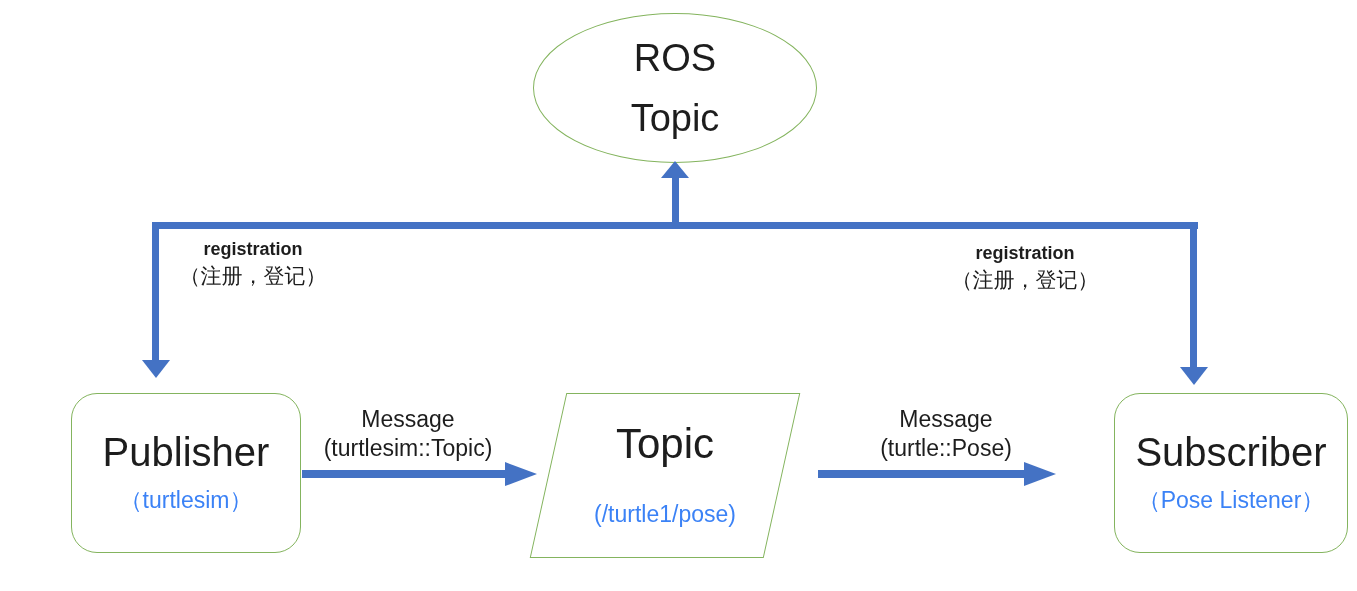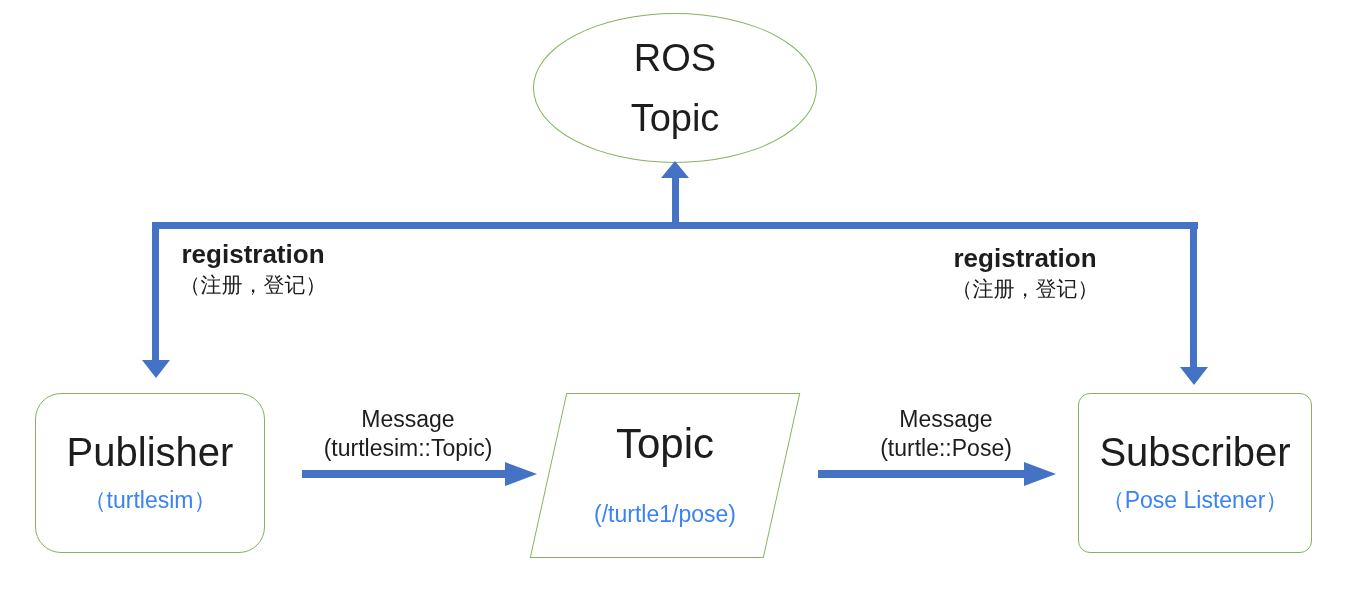--- a/index.html
+++ b/index.html
@@ -21,21 +21,21 @@
     position: absolute;
     box-sizing: border-box;
     display: flex;
     flex-direction: column;
     align-items: center;
     justify-content: center;
     text-align: center;
   }
   .shape-border { border: 1.6px solid #84b45e; gap: 8px; }
   .ellipse { border-radius: 50%; }
-  .rounded { border-radius: 26px; }
+  .rounded { border-radius: 26px; margin-left: 36px; }
   .node-title {
     font-size: 40px;
     line-height: 1.1;
     color: #1d1d1d;
     white-space: nowrap;
   }
   .node-subtitle {
     font-size: 23px;
     line-height: 1.3;
     margin-top: 4px;
@@ -82,21 +82,21 @@
     border-bottom: 12px solid transparent;
     border-left: 32px solid #4472c4;
   }
   
   .edge-label {
     position: absolute;
     text-align: center;
     color: #1d1d1d;
   }
   .reg-label .l1 {
-    font-size: 26px;
+    font-size: 18px;
     font-weight: 600;
     line-height: 1.2;
     white-space: nowrap;
   }
   .reg-label .l2 {
     font-size: 21px;
     line-height: 1.45;
     white-space: nowrap;
   }
   .msg-label .l1 {
@@ -158,18 +158,18 @@
     <div class="node-subtitle">(/turtle1/pose)</div>
   </div>
 
   <div class="bar" style="left:818px; top:470px; width:206px; height:8px;"></div>
   <div class="head head-right" style="left:1024px; top:462px;"></div>
   <div class="edge-label msg-label" style="left:836px; top:406px; width:220px;">
     <div class="l1">Message</div>
     <div class="l2">(turtle::Pose)</div>
   </div>
 
-  <div class="node shape-border rounded" style="left:1078px; top:393px; width:234px; height:160px;border-radius:12px;">
+  <div class="node shape-border rounded" style="left:1078px; top:393px; width:234px; height:160px;">
     <div class="node-title">Subscriber</div>
     <div class="node-subtitle">（Pose Listener）</div>
   </div>
 
 </div>
 
 </body></html>

